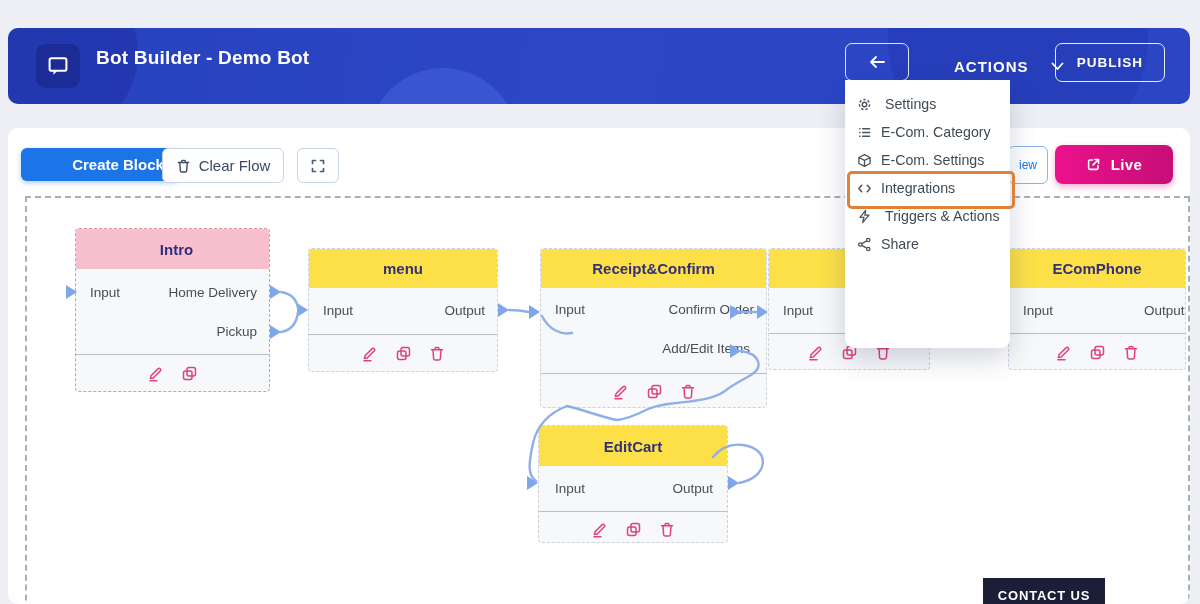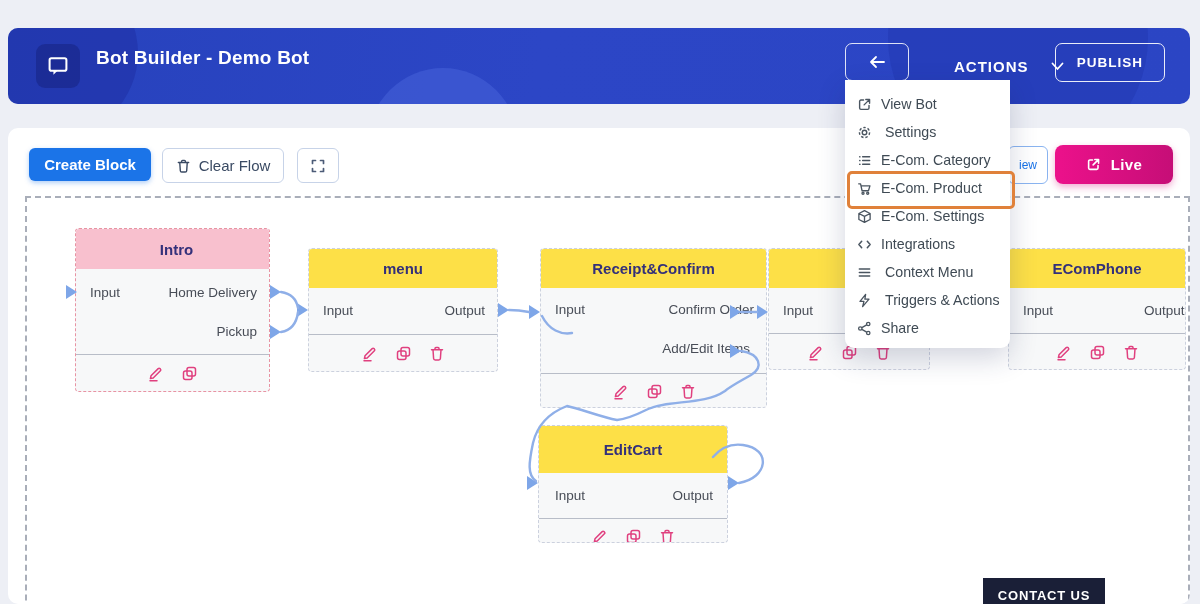--- a/index.html
+++ b/index.html
@@ -35,23 +35,23 @@
     position:absolute;left:1047px;top:15px;width:108px;height:37px;border-radius:7px;
     border:1.7px solid rgba(255,255,255,.9);display:flex;align-items:center;justify-content:center;
     color:#fff;font-size:13.5px;font-weight:bold;letter-spacing:1px;cursor:pointer;
   }
   
   .card{
     left:8px;top:128px;width:1182px;height:476px;background:#ffffff;
     border-radius:10px;overflow:hidden;z-index:1;
   }
   .btn-create{
-    position:absolute;left:21px;top:20px;width:122px;height:33px;border-radius:6px;
+    position:absolute;left:13px;top:20px;width:122px;height:33px;border-radius:6px;
     background:#1b74e8;color:#fff;font-size:15px;font-weight:bold;
-    display:flex;align-items:center;justify-content:center;cursor:pointer;box-shadow:0 2px 5px rgba(27,116,232,.35);
+    display:flex;align-items:center;justify-content:center;cursor:pointer;box-shadow:0 2px 5px rgba(27,116,232,.35);padding-left:36px;
   }
   .btn-clear{
     position:absolute;left:154px;top:20px;width:120px;height:33px;border-radius:6px;
     background:#fff;border:1.4px solid #c7d3e8;color:#3a4a63;font-size:15px;
     display:flex;align-items:center;justify-content:center;gap:8px;cursor:pointer;
   }
   .btn-fullscreen{
     position:absolute;left:289px;top:20px;width:40px;height:33px;border-radius:6px;
     background:#fff;border:1.4px solid #c7d3e8;display:flex;align-items:center;justify-content:center;cursor:pointer;
   }
@@ -286,21 +286,21 @@
         </span>
       <span class="icon-btn">
           <svg width="16" height="17" viewBox="0 0 16 16" fill="none" stroke="#e0407f" stroke-width="1.5" stroke-linecap="round" stroke-linejoin="round">
             <path d="M2.5,4.3 H13.5 M6,4.3 V3 a1,1 0 0 1 1,-1 h2 a1,1 0 0 1 1,1 V4.3 M4,4.3 L4.6,13 a1.5,1.5 0 0 0 1.5,1.4 h3.8 a1.5,1.5 0 0 0 1.5,-1.4 L12,4.3"></path>
           </svg>
         </span>
     </div>
   </div>
 
   <div class="block" style="left:530px;top:297px;width:190px;height:118px;">
-    <div class="block-header" style="height:47px;">EditCart</div>
+    <div class="block-header" style="height:40px;">EditCart</div>
     <div class="block-body" style="height:45px;">
       <span class="port" style="left:16px;top:15px;">Input</span>
       <span class="port" style="right:14px;top:15px;">Output</span>
     </div>
     <div class="block-divider"></div>
     <div class="block-footer" style="height:35px;">
       <span class="icon-btn">
           <svg width="17" height="17" viewBox="0 0 17 17" fill="none" stroke="#e0407f" stroke-width="1.5" stroke-linecap="round" stroke-linejoin="round">
             <path d="M4,10.8 L11.2,3.6 a1.3,1.3 0 0 1 1.8,0 l0.4,0.4 a1.3,1.3 0 0 1 0,1.8 L6.2,13 L3.4,13.6 Z M3,15.8 H10"></path>
           </svg>
@@ -343,80 +343,53 @@
     <path d="M542,316 C 549,330 561,335 572,333"></path>
     <path d="M741,312 L 757,312"></path>
     <path d="M741,351 C 760,354 764,367 751,375 C 739,382 731,386 725,391 C 703,406 668,399 646,410 C 636,415 626,419 617,420 C 601,417 581,409 567,406 C 549,413 537,426 533,443 C 529,462 527,475 536,481"></path>
     <path d="M739,483 C 768,478 772,449 743,445 C 729,443 719,450 713,457"></path>
   </g>
 </svg>
 
 <div class="abs dropdown">
   <div class="dd-item">
     <span class="dd-icon">
-        <svg width="15" height="15" viewBox="0 0 16 16" fill="none" stroke="#4a5560" stroke-width="1.5" stroke-linecap="round" stroke-linejoin="round">
-          <path d="M7,3.2 H4.2 A1.4,1.4 0 0 0 2.8,4.6 V11.8 A1.4,1.4 0 0 0 4.2,13.2 H11.4 A1.4,1.4 0 0 0 12.8,11.8 V9"></path>
-          <path d="M9.4,2.6 H13.4 V6.6 M13.2,2.8 L7.6,8.4"></path>
-        </svg>
-      </span>
-    <span>View Bot</span>
-  </div>
-  <div class="dd-item">
-    <span class="dd-icon">
         <svg width="15" height="15" viewBox="0 0 16 16" fill="none" stroke="#4a5560" stroke-width="1.5">
           <circle cx="8" cy="8" r="2.4"></circle>
           <circle cx="8" cy="8" r="5.4" stroke-dasharray="2.6 2.1"></circle>
         </svg>
       </span>
     <span style="margin-left:4px">Settings</span>
   </div>
   <div class="dd-item">
     <span class="dd-icon">
         <svg width="15" height="15" viewBox="0 0 16 16" fill="none" stroke="#4a5560" stroke-width="1.5" stroke-linecap="round">
           <path d="M6,4 H13.5 M6,8 H13.5 M6,12 H13.5"></path>
           <circle cx="3" cy="4" r="0.9" fill="#4a5560" stroke="none"></circle>
           <circle cx="3" cy="8" r="0.9" fill="#4a5560" stroke="none"></circle>
           <circle cx="3" cy="12" r="0.9" fill="#4a5560" stroke="none"></circle>
         </svg>
       </span>
     <span>E-Com. Category</span>
   </div>
   <div class="dd-item">
     <span class="dd-icon">
-        <svg width="15" height="15" viewBox="0 0 16 16" fill="none" stroke="#4a5560" stroke-width="1.4" stroke-linecap="round" stroke-linejoin="round">
-          <path d="M1.8,3 H3.8 L5.4,10.4 H12.2 L13.8,5.2 H4.4"></path>
-          <circle cx="6.4" cy="13" r="1.1"></circle>
-          <circle cx="11.4" cy="13" r="1.1"></circle>
-        </svg>
-      </span>
-    <span>E-Com. Product</span>
-  </div>
-  <div class="dd-item">
-    <span class="dd-icon">
         <svg width="15" height="15" viewBox="0 0 16 16" fill="none" stroke="#4a5560" stroke-width="1.4" stroke-linejoin="round">
           <path d="M8,1.8 L14,4.8 V11.2 L8,14.2 L2,11.2 V4.8 Z M2,4.8 L8,7.8 L14,4.8 M8,7.8 V14.2"></path>
         </svg>
       </span>
     <span>E-Com. Settings</span>
   </div>
   <div class="dd-item">
     <span class="dd-icon">
         <svg width="15" height="15" viewBox="0 0 16 16" fill="none" stroke="#4a5560" stroke-width="1.6" stroke-linecap="round" stroke-linejoin="round">
           <path d="M5,4.5 L2,8 L5,11.5 M11,4.5 L14,8 L11,11.5"></path>
         </svg>
       </span>
     <span>Integrations</span>
-  </div>
-  <div class="dd-item">
-    <span class="dd-icon">
-        <svg width="15" height="15" viewBox="0 0 16 16" fill="none" stroke="#4a5560" stroke-width="1.6" stroke-linecap="round">
-          <path d="M2.5,4.2 H13.5 M2.5,8 H13.5 M2.5,11.8 H13.5"></path>
-        </svg>
-      </span>
-    <span style="margin-left:4px">Context Menu</span>
   </div>
   <div class="dd-item">
     <span class="dd-icon">
         <svg width="15" height="15" viewBox="0 0 16 16" fill="none" stroke="#4a5560" stroke-width="1.4" stroke-linejoin="round">
           <path d="M9.2,1.5 L3.2,9 H7.4 L6,14.5 L12.8,6.6 H8.4 Z"></path>
         </svg>
       </span>
     <span style="margin-left:4px">Triggers &amp; Actions</span>
   </div>
   <div class="dd-item">

